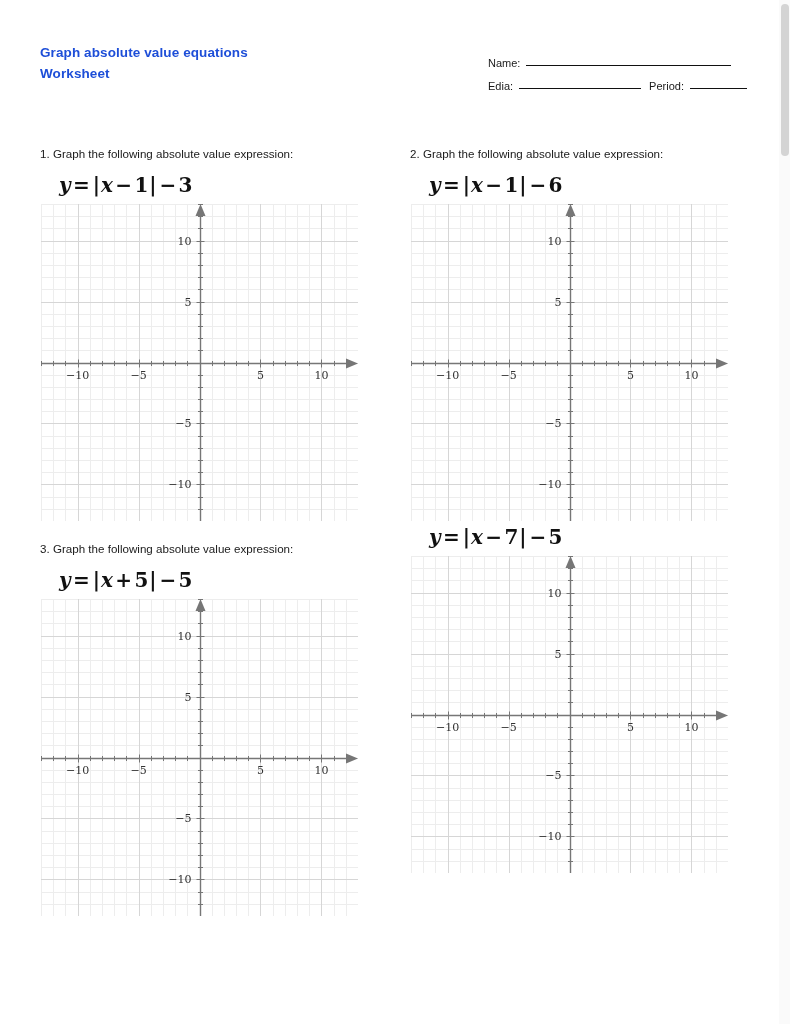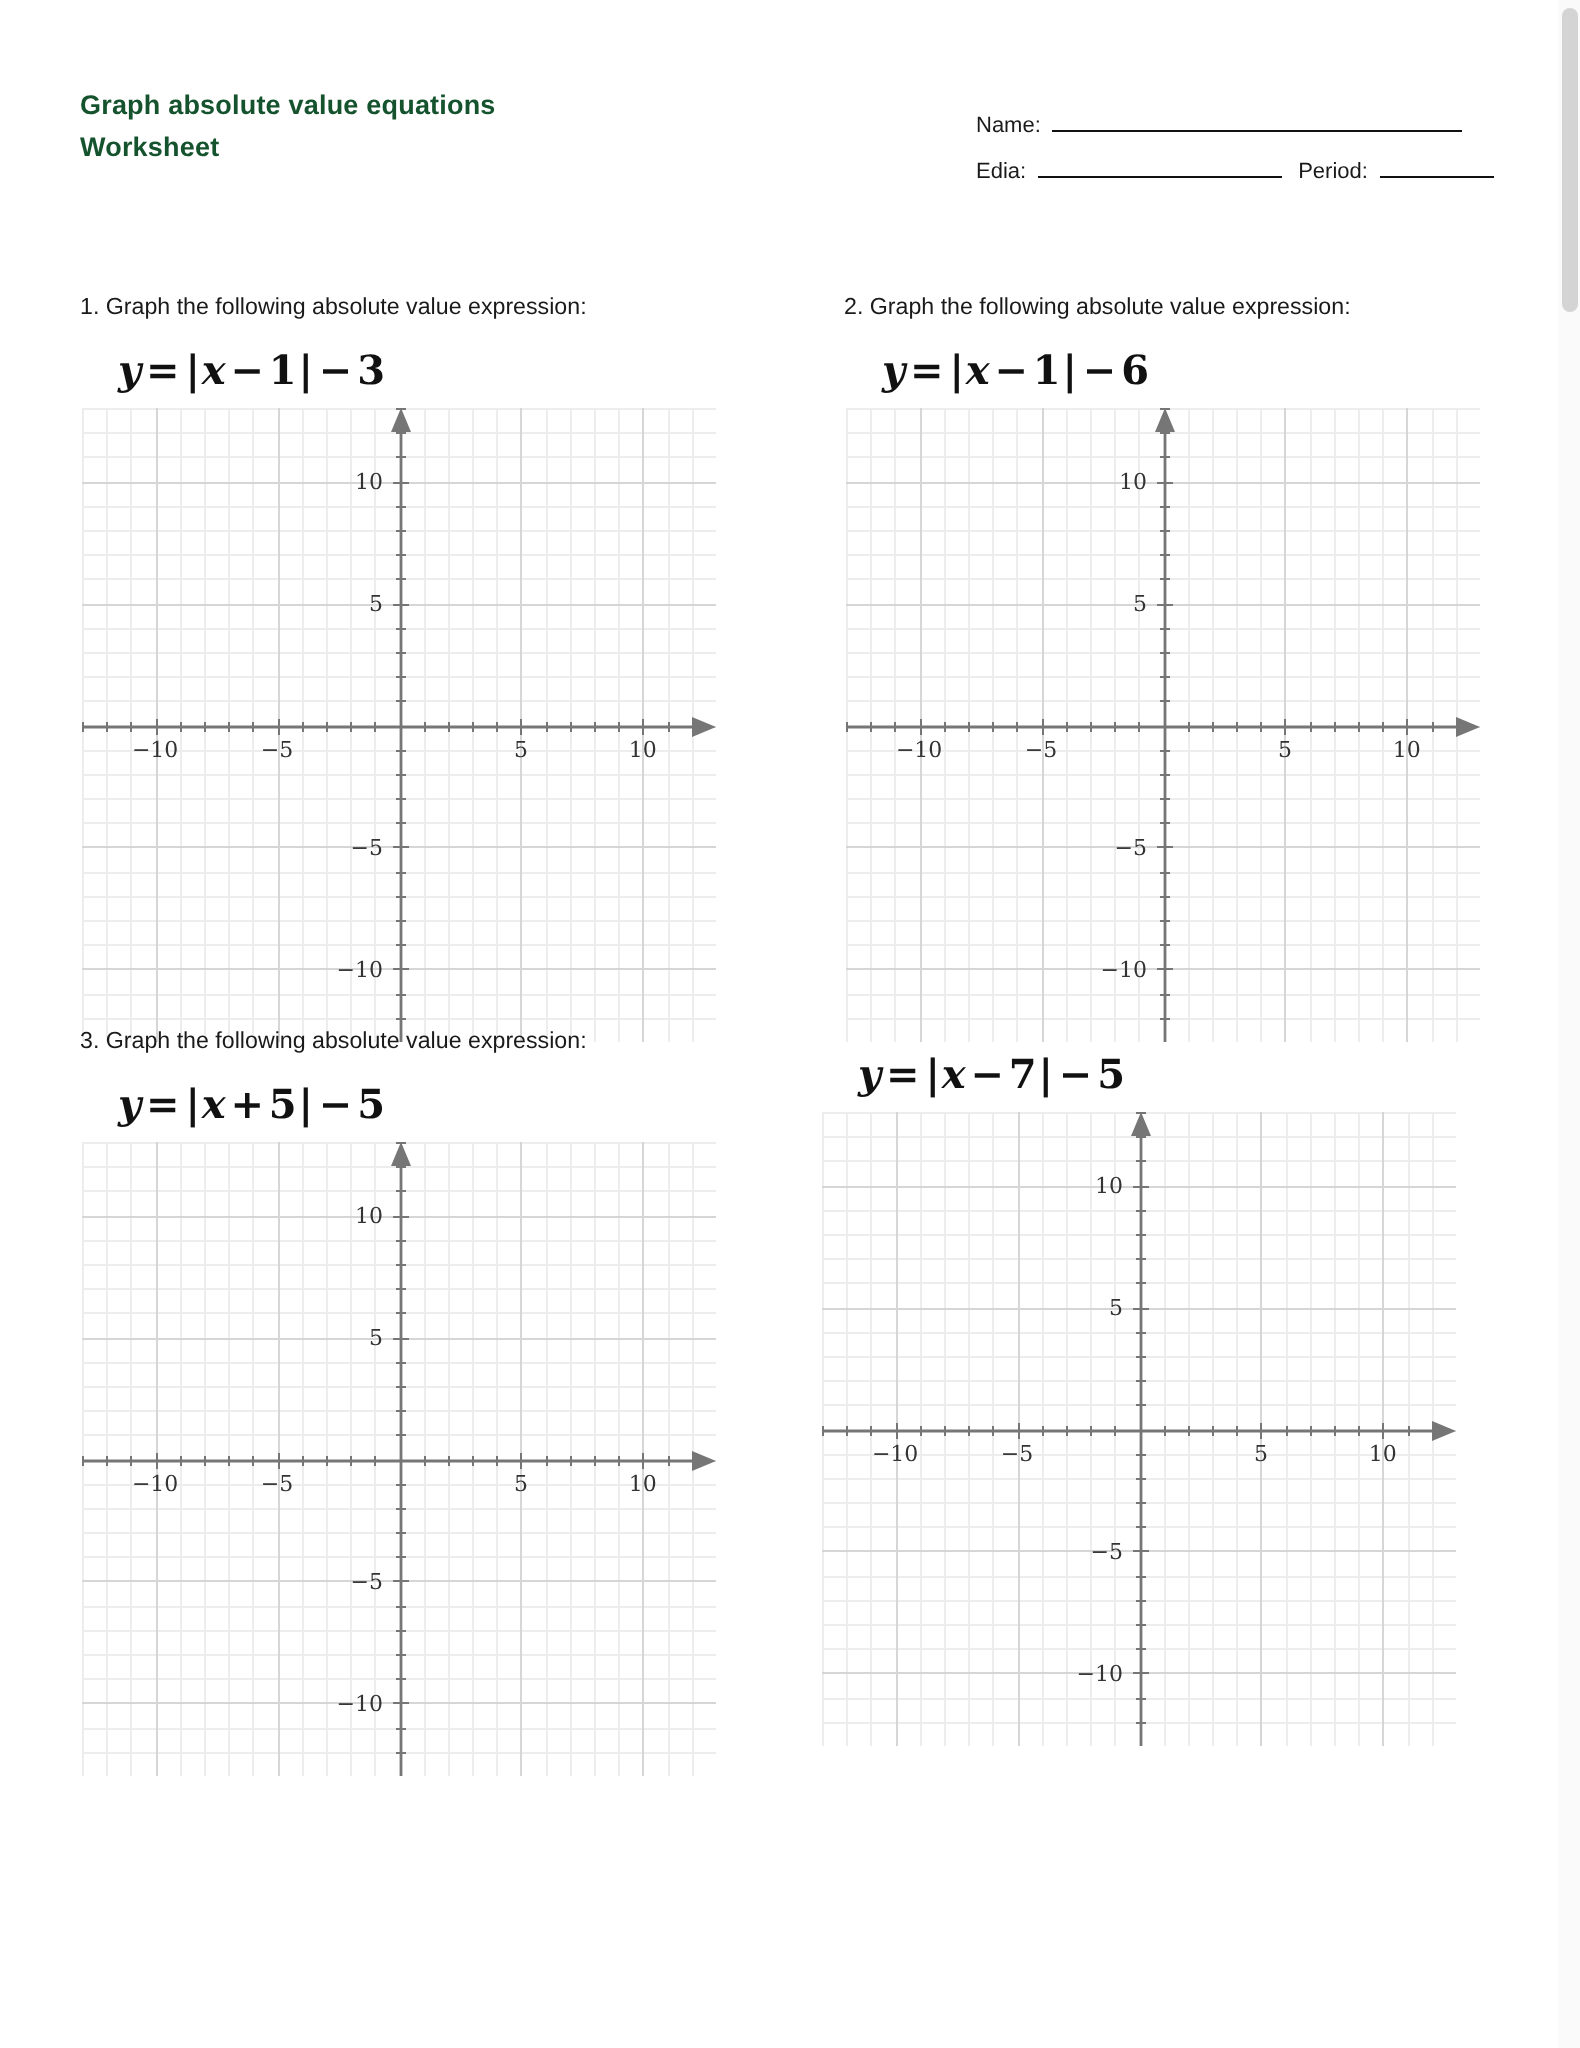--- a/index.html
+++ b/index.html
@@ -40,21 +40,21 @@
     border-radius: 4px;
   }
 
   
   .title {
     position: absolute;
     left: 40px;
     top: 42px;
     font-size: 13.5px;
     font-weight: bold;
-    color: #14532d;
+    color: #1d4ed8;
     line-height: 21px;
     letter-spacing: 0.1px;
   }
   .title div { white-space: nowrap; }
 
   .fields {
     position: absolute;
     left: 488px;
     top: 46px;
     font-size: 11px;
@@ -295,21 +295,21 @@
             <text x="280.4230769230769" y="174.5" text-anchor="middle">10</text>
             <text x="150.5" y="40.57692307692307" text-anchor="end">10</text>
             <text x="150.5" y="101.53846153846153" text-anchor="end">5</text>
             <text x="150.5" y="223.46153846153845" text-anchor="end">−5</text>
             <text x="150.5" y="284.4230769230769" text-anchor="end">−10</text>
           </g>
         </svg>
       </div>
   </div>
 
-  <div class="problem" style="left:410px; top:146px;margin-left:12px;">
+  <div class="problem" style="left:410px; top:146px;">
     <div class="prompt">2. Graph the following absolute value expression:</div>
     <div class="equation">
       <span class="var">y</span><span class="op">=</span><span class="bar">|</span><span class="var">x</span><span class="op">−</span><span class="num">1</span><span class="bar">|</span><span class="op">−</span><span class="num">6</span>
     </div>
     <div class="graph-wrap">
         <svg width="317" height="317" viewBox="0 0 317 317">
           <g stroke="#ededed" stroke-width="1">
             <line x1="0.5" y1="0" x2="0.5" y2="317"></line>
             <line x1="12.5" y1="0" x2="12.5" y2="317"></line>
             <line x1="24.5" y1="0" x2="24.5" y2="317"></line>
@@ -442,21 +442,21 @@
             <text x="280.4230769230769" y="174.5" text-anchor="middle">10</text>
             <text x="150.5" y="40.57692307692307" text-anchor="end">10</text>
             <text x="150.5" y="101.53846153846153" text-anchor="end">5</text>
             <text x="150.5" y="223.46153846153845" text-anchor="end">−5</text>
             <text x="150.5" y="284.4230769230769" text-anchor="end">−10</text>
           </g>
         </svg>
       </div>
   </div>
 
-  <div class="problem" style="left:40px; top:513px;">
+  <div class="problem" style="left:40px; top:541px;">
     <div class="prompt">3. Graph the following absolute value expression:</div>
     <div class="equation">
       <span class="var">y</span><span class="op">=</span><span class="bar">|</span><span class="var">x</span><span class="op">+</span><span class="num">5</span><span class="bar">|</span><span class="op">−</span><span class="num">5</span>
     </div>
     <div class="graph-wrap">
         <svg width="317" height="317" viewBox="0 0 317 317">
           <g stroke="#ededed" stroke-width="1">
             <line x1="0.5" y1="0" x2="0.5" y2="317"></line>
             <line x1="12.5" y1="0" x2="12.5" y2="317"></line>
             <line x1="24.5" y1="0" x2="24.5" y2="317"></line>

